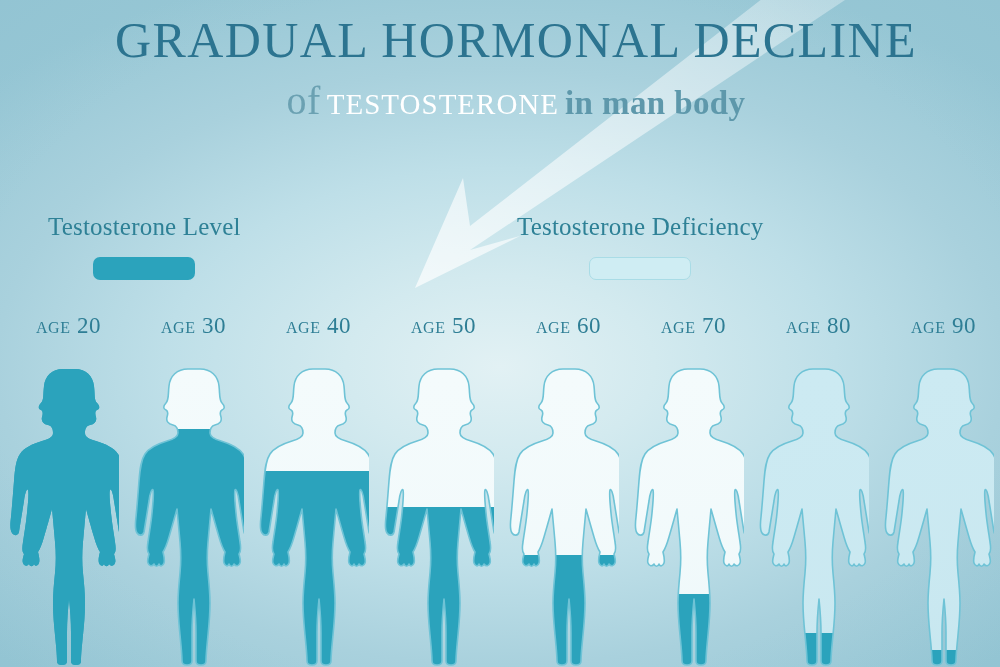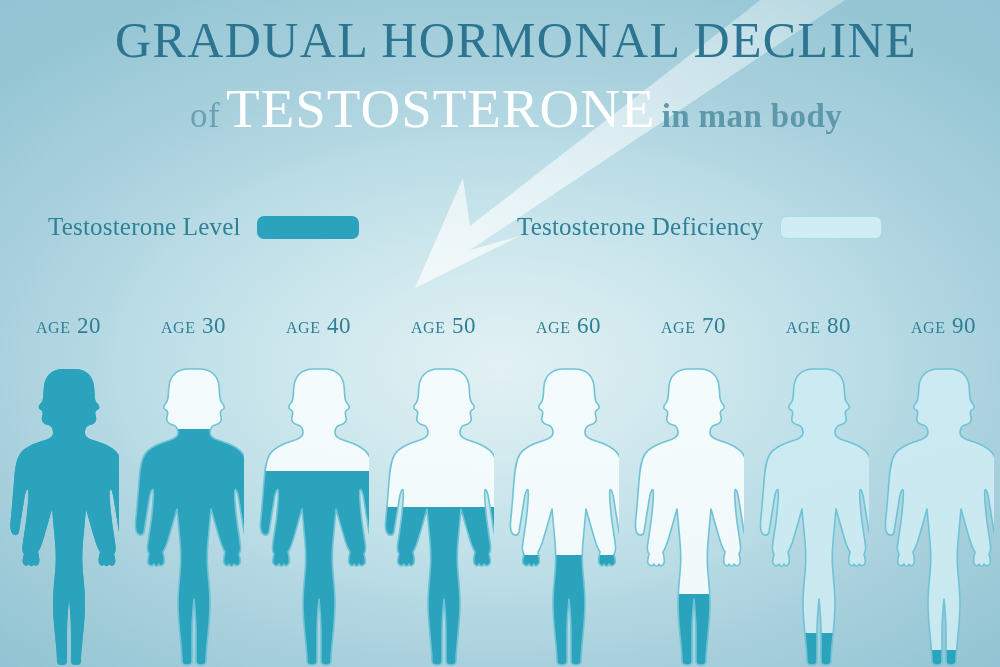--- a/index.html
+++ b/index.html
@@ -61,27 +61,27 @@
   }
   .title-sub {
     margin: 0;
     padding-top: 12px;
     font-size: 38px;
     line-height: 1.1;
     color: #5E98AB;
     white-space: nowrap;
   }
   .title-sub .word-of {
-    font-size: 35px;
+    font-size: 40px;
     color: #6BA1B2;
     letter-spacing: 0.5px;
   }
   .title-sub .word-testosterone {
     color: #FFFFFF;
-    font-size: 55px;
+    font-size: 29px;
     letter-spacing: 1px;
     padding: 0 6px;
   }
   .title-sub .word-tail {
     color: #5E98AB;
     font-size: 33px;
     font-weight: bold;
     letter-spacing: 0.4px;
   }
   
@@ -91,20 +91,21 @@
     left: 0;
     width: 1000px;
     height: 34px;
   }
   .legend-item {
     position: absolute;
     display: flex;
     align-items: center;
     gap: 16px;
     white-space: nowrap;
+    flex-direction: column;
   }
   .legend-left  { left: 48px;  }
   .legend-right { left: 517px; }
   .legend-label {
     font-size: 25px;
     color: #2E8196;
     letter-spacing: 0.2px;
   }
   .legend-swatch {
     width: 102px;

